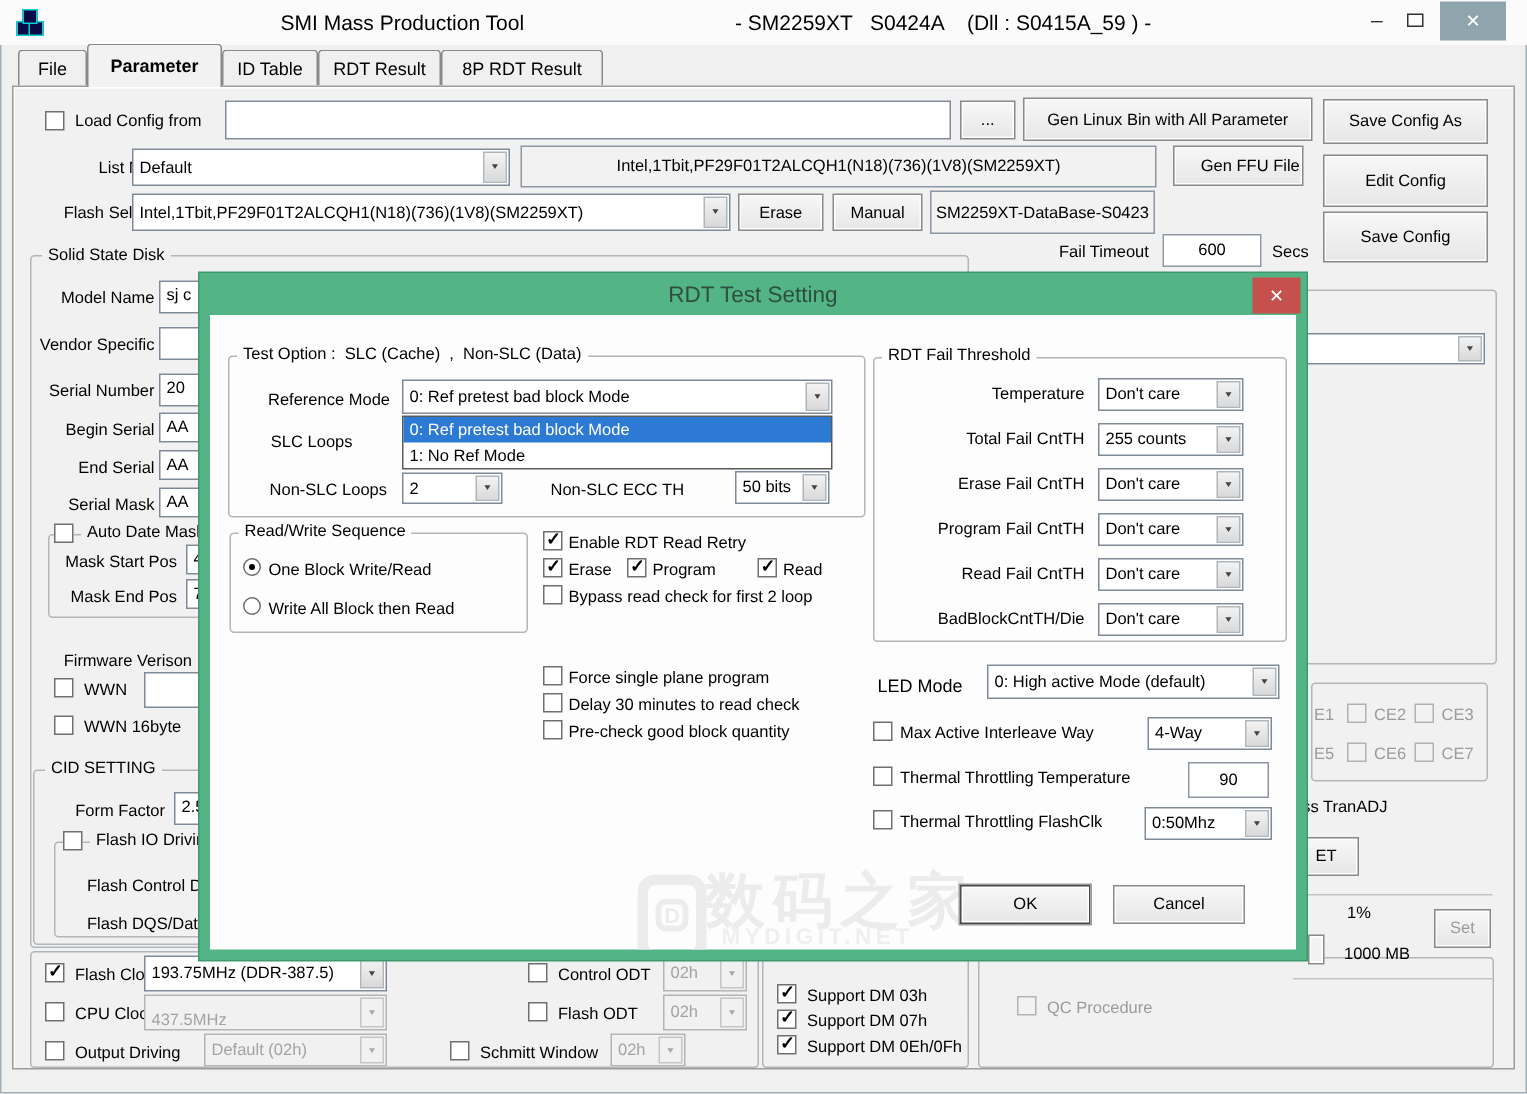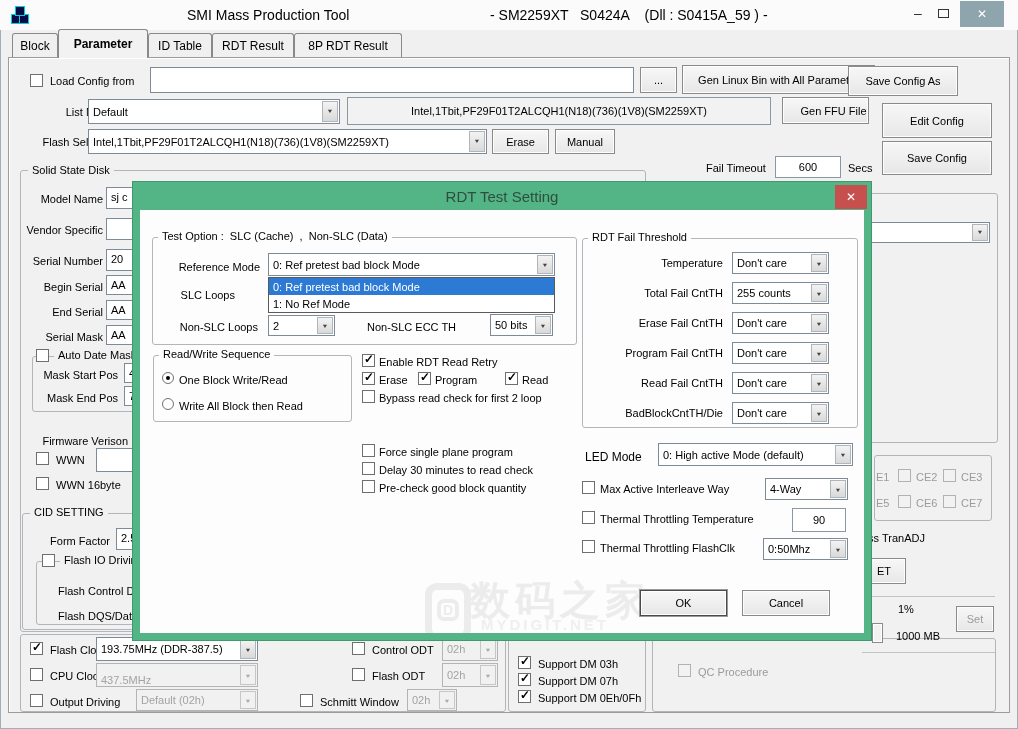--- a/index.html
+++ b/index.html
@@ -93,51 +93,52 @@
     </div>
     <div class="t1 pre">SMI Mass Production Tool</div>
     <div class="t2 pre">- SM2259XT   S0424A    (Dll : S0415A_59 ) -</div>
     <div class="winbtn" style="left:914px; top:5px;">–</div>
     <div class="maxglyph"></div>
     <div class="closebtn">
       <span>✕</span>
     </div>
   </div>
 
-  <div class="tab" style="left:12px; width:46px;">Block</div>
+  <div class="tab" style="left:12px; width:46px;">File</div>
   <div class="tab active" style="left:58px; width:90px;">Parameter</div>
   <div class="tab" style="left:148px; width:64px;">ID Table</div>
   <div class="tab" style="left:212px; width:82px;">RDT Result</div>
   <div class="tab" style="left:294px; width:108px;">8P RDT Result</div>
 
   <div class="panel"></div>
 
   <div class="cb" style="left:30px; top:74px;"></div>
   <div class="lbl" style="left:50px; top:74px;">Load Config from</div>
   <div class="txt" style="left:150px; top:67px; width:484px; height:26px;"></div>
   <div class="btn" style="left:640px; top:67px; width:37px; height:26px;">...</div>
   <div class="btn" style="left:682px; top:65px; width:193px; height:29px;">Gen Linux Bin with All Parameter</div>
-  <div class="btn" style="left:848px; top:66px; width:110px; height:30px;">Save Config As</div>
+  <div class="btn" style="left:882px; top:66px; width:110px; height:30px;">Save Config As</div>
 
   <div class="lbl r" style="left:30px; top:105px; width:73px;">List No.</div>
   <div class="combo" style="left:88px; top:99px; width:252px; height:25px;">
     <span>Default</span>
     <span class="arr"></span>
   </div>
   <div class="ro" style="left:347px; top:97px; width:424px; height:28px;">Intel,1Tbit,PF29F01T2ALCQH1(N18)(736)(1V8)(SM2259XT)</div>
   <div class="btn" style="left:782px; top:97px; width:87px; height:27px;padding-left:16px;">Gen FFU File</div>
   <div class="btn" style="left:882px; top:103px; width:110px; height:35px;">Edit Config</div>
 
   <div class="lbl r" style="left:20px; top:135px; width:83px;">Flash Select</div>
   <div class="combo" style="left:88px; top:129px; width:399px; height:25px;">
     <span>Intel,1Tbit,PF29F01T2ALCQH1(N18)(736)(1V8)(SM2259XT)</span>
     <span class="arr"></span>
   </div>
   <div class="btn" style="left:492px; top:129px; width:57px; height:25px;">Erase</div>
   <div class="btn" style="left:555px; top:129px; width:60px; height:25px;">Manual</div>
+  <div class="ro" style="left:620px; top:127px; width:150px; height:29px;">SM2259XT-DataBase-S0423</div>
   <div class="btn" style="left:882px; top:141px; width:110px; height:34px;">Save Config</div>
 
   <div class="lbl" style="left:706px; top:161px;">Fail Timeout</div>
   <div class="ro" style="left:775px; top:156px; width:66px; height:22px; background:#fff;">600</div>
   <div class="lbl" style="left:848px; top:161px;">Secs</div>
 
   <div class="gbox" style="left:20px; top:170px; width:626px; height:462px;"></div>
   <div class="glabel" style="left:28px; top:164px;">Solid State Disk</div>
 
   <div class="lbl r" style="left:20px; top:192px; width:83px;">Model Name</div>

